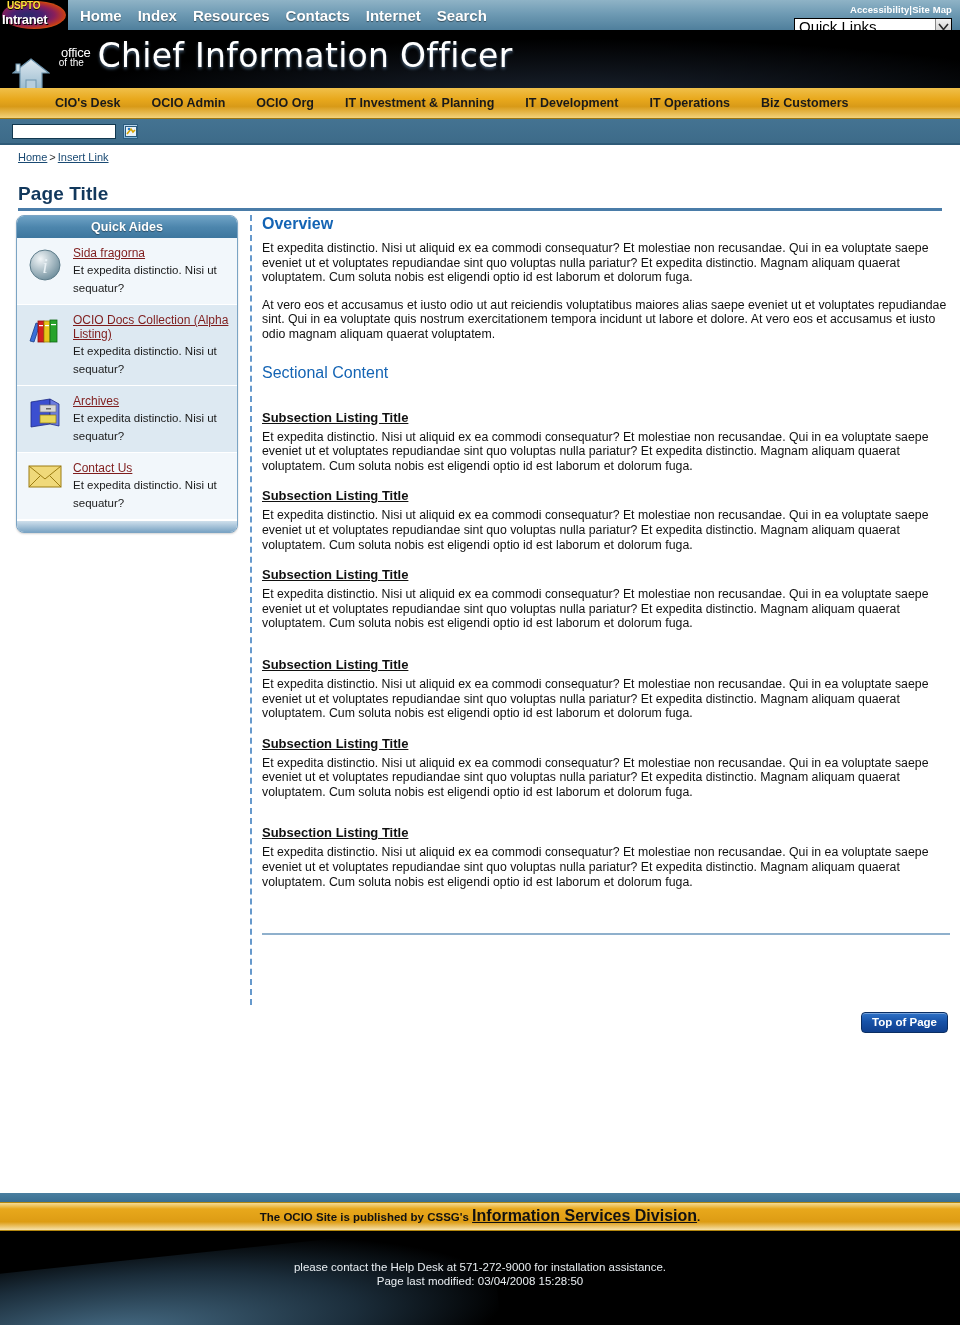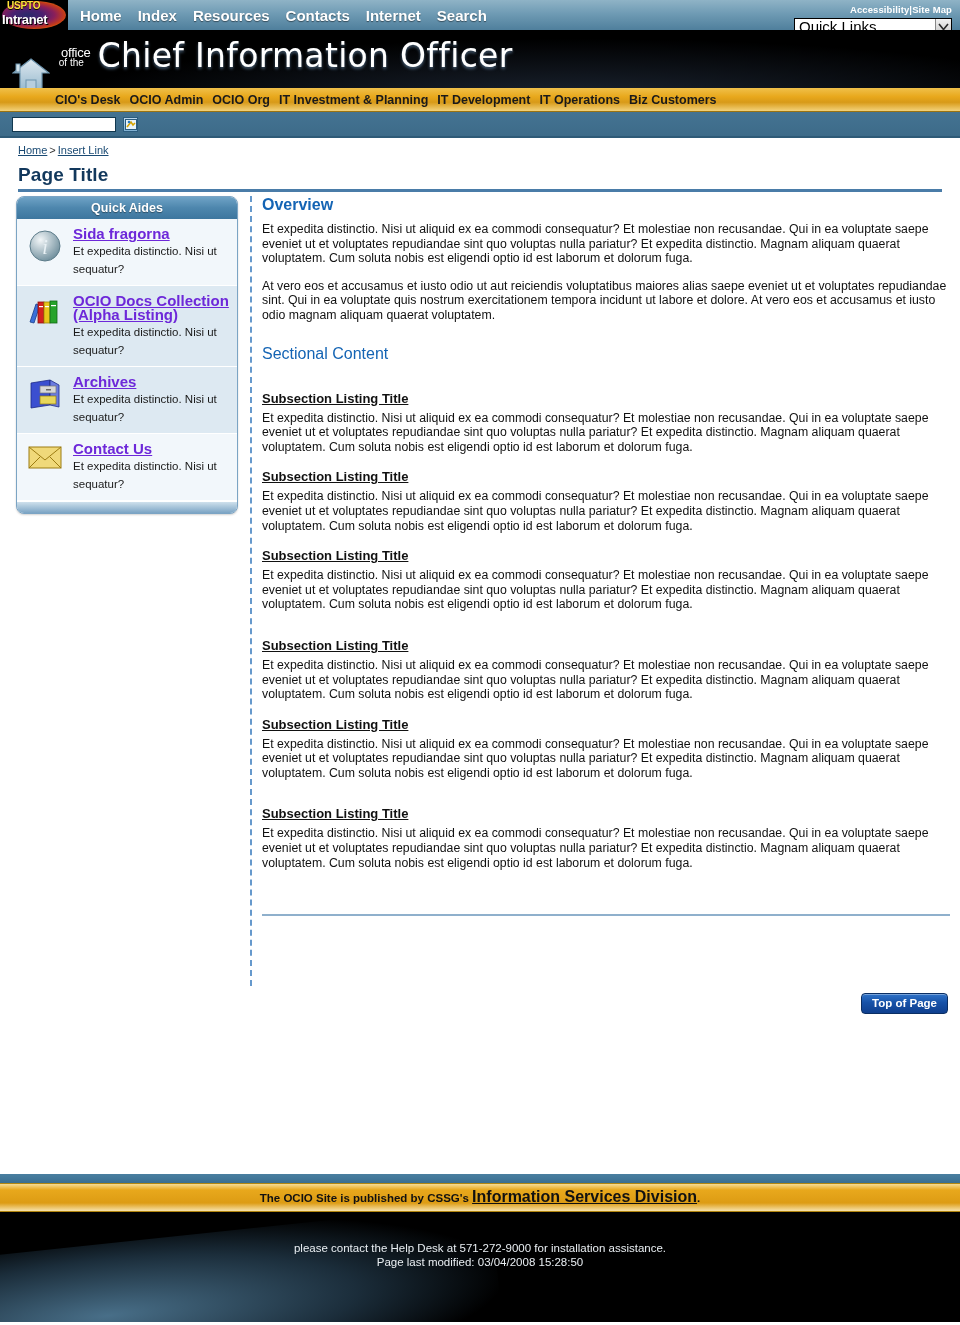--- a/index.html
+++ b/index.html
@@ -143,26 +143,26 @@
   }
   .house-icon {
     position: absolute;
     left: 12px; bottom: -8px;
     width: 38px; height: 40px;
     z-index: 3;
   }
 
   
   .goldnav {
-    height: 24px;
+    height: 31px;
     background: linear-gradient(to bottom, #f0c04a 0%, #e8a81c 38%, #d89a18 62%, #f3d27a 100%);
     display: flex;
     align-items: center;
     padding-left: 55px;
-    gap: 9px;
+    gap: 31px;
     border-bottom: 1px solid #9a7312;
     position: relative;
   }
   .goldnav a {
     color: #1a1a1a;
     font-size: 12.5px;
     font-weight: bold;
     text-decoration: none;
     white-space: nowrap;
   }
@@ -193,21 +193,21 @@
     cursor: pointer;
   }
 
   
   .crumbwrap { padding: 6px 0 0 18px; }
   .crumb { font-size: 11px; color: #1f3c55; }
   .crumb a { color: #1a4a73; text-decoration: underline; }
   .crumb .sep { color: #333; padding: 0 2px; }
   .crumb .cur { color: #1a4a73; text-decoration: underline; }
   .pagetitle {
-    margin: 8px 0 0 18px;
+    margin: 20px 0 0 18px;
     font-size: 19px;
     font-weight: bold;
     color: #12385c;
     letter-spacing: 0.1px;
   }
   .titlerule {
     margin: 3px 18px 0 18px;
     height: 3px;
     background: #4a7ca8;
   }
@@ -249,23 +249,23 @@
   }
   .qa-item.alt { background: #dde9f2; }
   .qa-item.plain { background: #f2f7fb; }
   .qa-icon {
     width: 40px; flex: 0 0 40px;
     display: flex; align-items: flex-start; justify-content: center;
     padding-top: 2px;
   }
   .qa-body { flex: 1 1 auto; }
   .qa-link {
-    font-size: 15px;
-    font-weight: bold;
-    color: #6d28d9;
+    font-size: 12px;
+    font-weight: normal;
+    color: #7f1d1d;
     text-decoration: underline;
     display: block;
     line-height: 14px;
   }
   .qa-desc {
     font-size: 11.5px;
     color: #1a1a1a;
     line-height: 14px;
     margin-top: 3px;
   }

